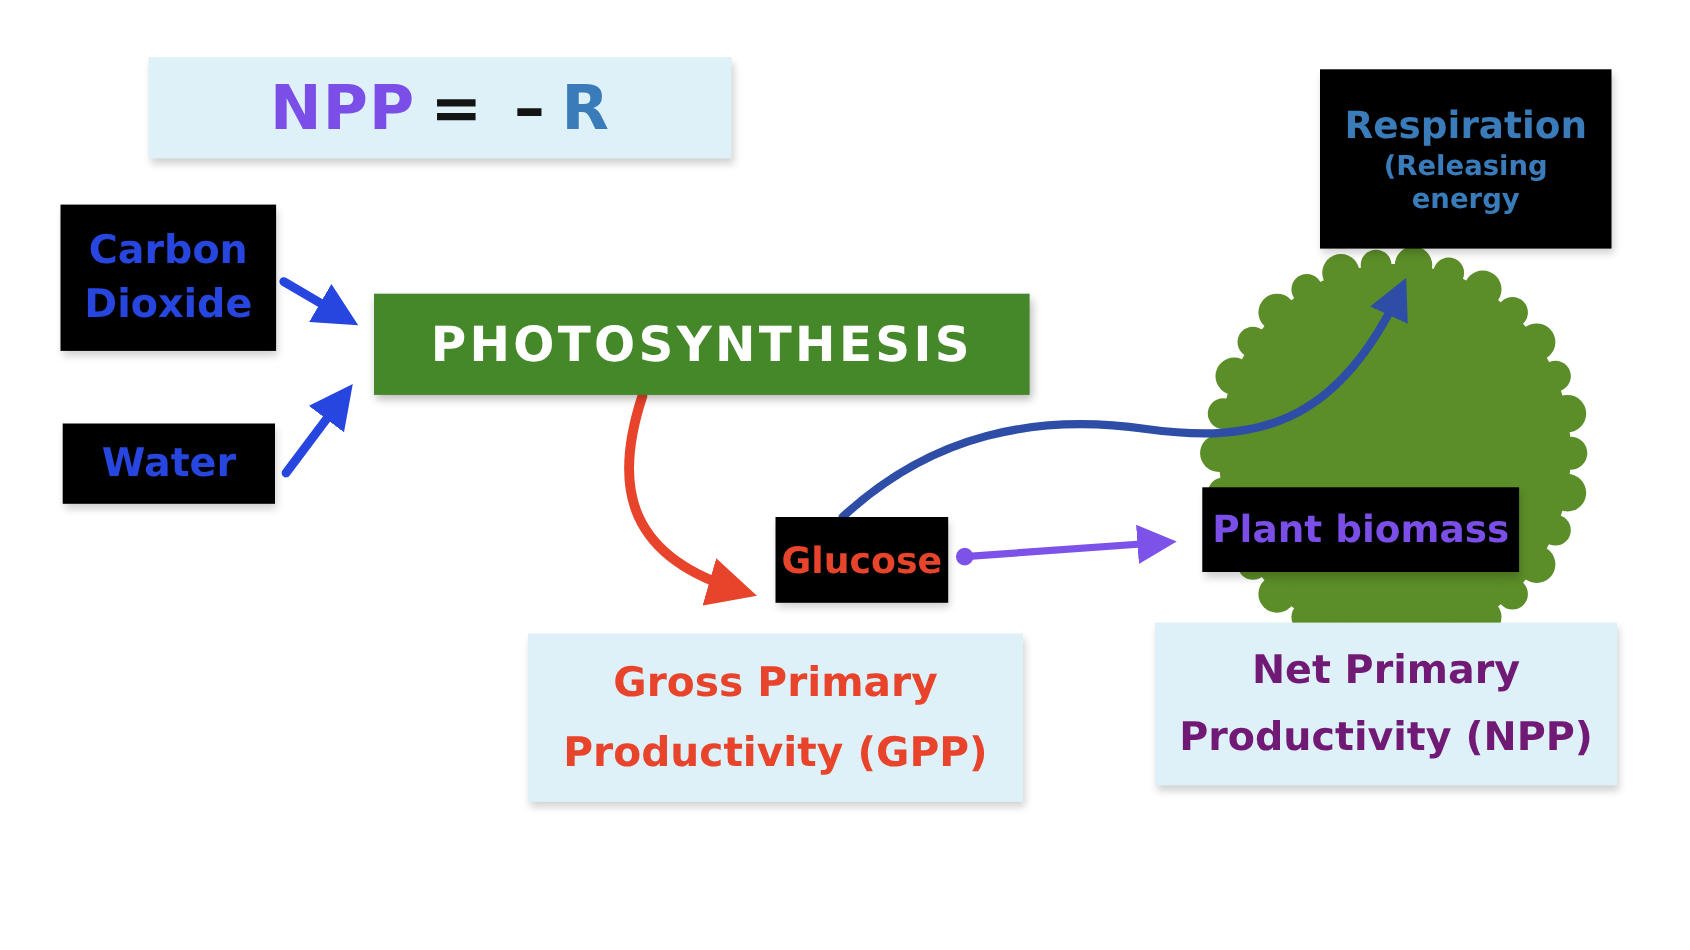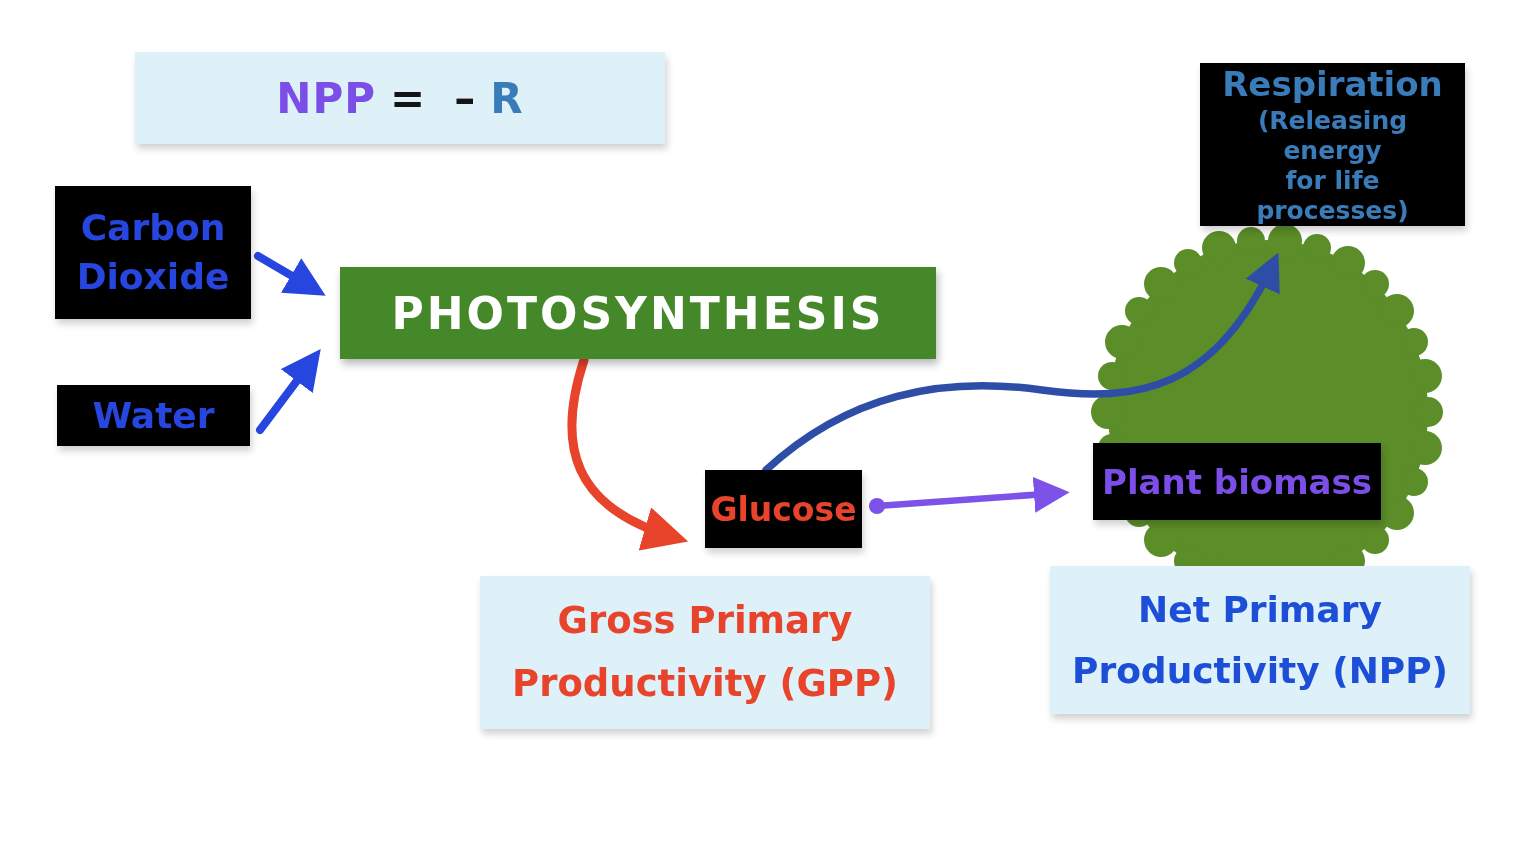--- a/index.html
+++ b/index.html
@@ -20,49 +20,49 @@
     justify-content: center;
     text-align: center;
     font-weight: bold;
     box-shadow: 2px 5px 7px rgba(0,0,0,0.18);
     box-sizing: border-box;
   }
   .cream  { background: #000000; }
   .ltblue { background: #def0f8; }
 
   
-  .formula-box { left: 135px; top: 52px; width: 530px; height: 92px; font-size: 42px; letter-spacing: 1px; flex-direction: row; }
+  .formula-box { left: 135px; top: 52px; width: 530px; height: 92px; font-size: 56px; letter-spacing: 1px; flex-direction: row; }
   .f-npp   { color: #7b4ee8; }
   .f-op    { color: #141414; margin: 0 14px; }
   .f-gpp   { color: #e8432b; }
   .f-r     { color: #3a7cba; }
 
   
   .co2-box   { left: 55px;  top: 186px; width: 196px; height: 133px; color: #2746df; font-size: 36px; line-height: 1.35; padding: 4px 14px; }
-  .water-box { left: 57px;  top: 385px; width: 193px; height: 61px;  color: #2746df; font-size: 36px; }
+  .water-box { left: 57px;  top: 385px; width: 193px; height: 73px;  color: #2746df; font-size: 36px; }
 
   
   .photo-box { left: 340px; top: 267px; width: 596px; height: 92px; background: #44882a; color: #ffffff; font-size: 44px; letter-spacing: 3px; box-shadow: 2px 5px 8px rgba(0,0,0,0.28); }
 
   
   .glucose-box { left: 705px; top: 470px; width: 157px; height: 78px; color: #e8432b; font-size: 33px; }
 
   
   .gpp-box { left: 480px; top: 576px; width: 450px; height: 153px; color: #e8432b; font-size: 37px; line-height: 1.7; }
 
   
   .resp-box { left: 1200px; top: 63px; width: 265px; height: 163px; color: #3a7cba; padding: 8px 6px; }
   .resp-title { font-size: 34px; line-height: 1.25; }
   .resp-sub   { font-size: 25px; line-height: 1.2; }
 
   
   .biomass-box { left: 1093px; top: 443px; width: 288px; height: 77px; color: #7b4ee8; font-size: 34px; }
 
   
-  .npp-box { left: 1050px; top: 566px; width: 420px; height: 148px; color: #1d4ed8; font-size: 36px; line-height: 1.7; }
+  .npp-box { left: 1050px; top: 566px; width: 420px; height: 148px; color: #701a75; font-size: 36px; line-height: 1.7; }
 </style>
 </head>
 <body>
 
 <div class="stage">
 
   <svg class="layer-svg" width="1536" height="864" viewBox="0 0 1536 864">
     <defs>
       <marker id="ah-blue" markerWidth="5" markerHeight="5" refX="3.6" refY="2.5" orient="auto" markerUnits="strokeWidth">
         <path d="M0,0 L5,2.5 L0,5 Z" fill="#2746df"></path>
@@ -143,21 +143,20 @@
   </div>
 
   <div class="node ltblue gpp-box">
     <span>Gross Primary</span>
     <span>Productivity (GPP)</span>
   </div>
 
   <div class="node cream resp-box">
     <span class="resp-title">Respiration</span>
     <span class="resp-sub">(Releasing energy</span>
-    <span class="resp-sub">for life processes)</span>
   </div>
 
   <div class="node cream biomass-box">
     <span>Plant biomass</span>
   </div>
 
   <div class="node ltblue npp-box">
     <span>Net Primary</span>
     <span>Productivity (NPP)</span>
   </div>

